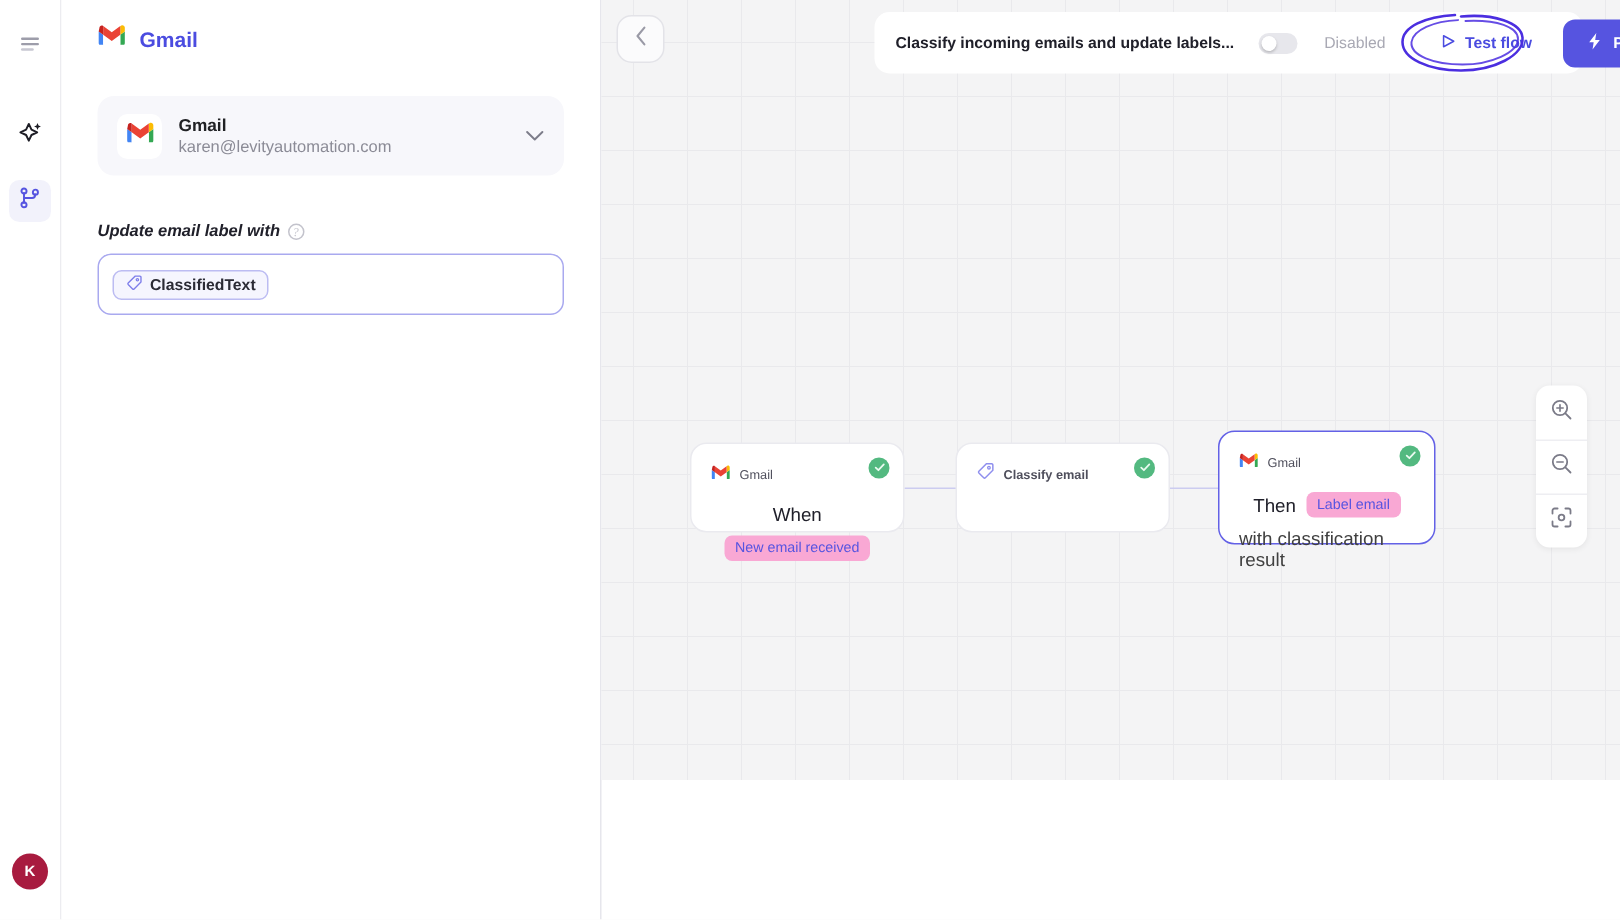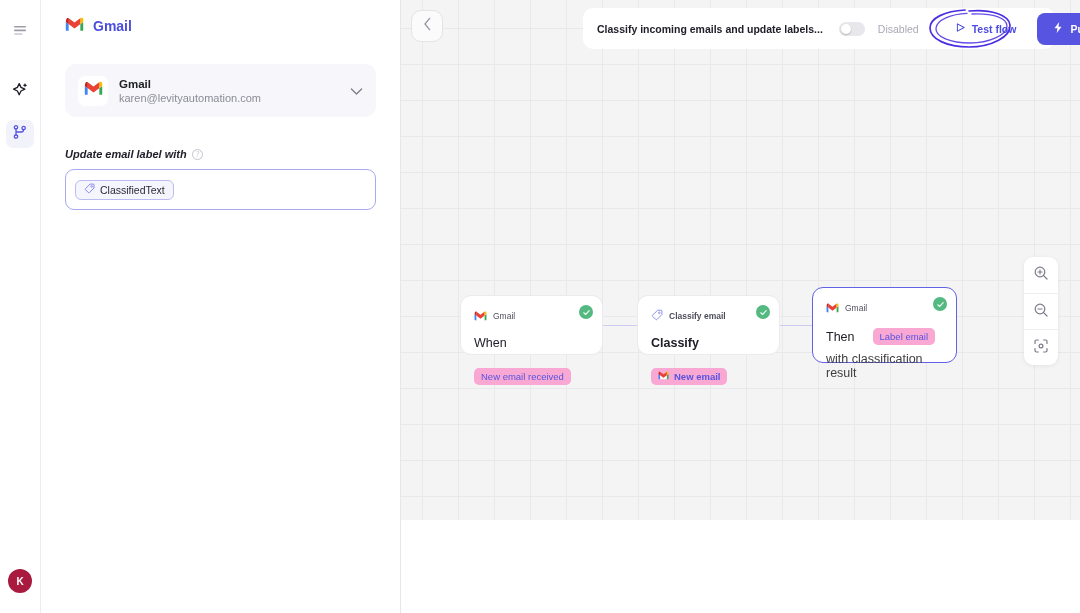--- a/index.html
+++ b/index.html
@@ -90,21 +90,21 @@
     display: flex; align-items: center;
     padding: 0 9px;
     cursor: text;
   }
   .token {
     display: inline-flex; align-items: center; gap: 5px;
     height: 20px; padding: 0 8px;
     border: 1px solid #bcbcf2;
     border-radius: 6px;
     background: #f5f5fe;
-    font-size: 10.5px; color: #2b2b35;
+    font-size: 10.5px; color: #2b2b35; font-weight: bold;
   }
 
   
   .canvas {
     position: absolute; left: 401px; top: 0;
     width: 679px; height: 520px;
     background-color: #f4f4f5;
     background-image:
       linear-gradient(to right, #e9e9ec 1px, transparent 1px),
       linear-gradient(to bottom, #e9e9ec 1px, transparent 1px);
@@ -140,21 +140,21 @@
     width: 26px; height: 14px; border-radius: 7px;
     background: #e7e7ec; position: relative; cursor: pointer; flex: none;
   }
   .toggle .knob {
     position: absolute; left: 2px; top: 2px;
     width: 10px; height: 10px; border-radius: 50%;
     background: #ffffff;
     box-shadow: 0 1px 2px rgba(0,0,0,.22);
   }
   .tb-state {
-    margin-left: 13px; font-size: 10.5px; color: #a9a9b4; white-space: nowrap;
+    margin-left: 18px; font-size: 10.5px; color: #a9a9b4; white-space: nowrap;
   }
   .tb-sep { margin-left: 14px; width: 1px; height: 41px; background: #ededf1; }
   .test-wrap { position: relative; display: flex; align-items: center; }
   .test-btn {
     display: inline-flex; align-items: center; gap: 6px;
     margin-left: 14px; padding: 6px 8px;
     color: #4b4ce0; font-size: 10.5px; font-weight: bold;
     cursor: pointer; white-space: nowrap;
   }
   .scribble {
@@ -185,21 +185,21 @@
   }
   .node.selected { border: 1.5px solid #6361e6; }
   .node-head { display: flex; align-items: center; gap: 6px; }
   .node-head-label { font-size: 8.5px; color: #4f4f5c; }
   .badge {
     position: absolute; right: 9px; top: 9px;
     width: 14px; height: 14px; border-radius: 50%;
     background: #53b980;
     display: flex; align-items: center; justify-content: center;
   }
-  .node-body { margin-top: 11px; display: flex; align-items: center; flex-wrap: wrap; gap: 18px; }
+  .node-body { margin-top: 11px; display: flex; align-items: center; flex-wrap: wrap; gap: 7px; justify-content: center; }
   .node-verb { font-size: 12.5px; color: #20202a; }
   .pill {
     display: inline-flex; align-items: center; gap: 5px;
     background: #f9a8d4; color: #5654e0;
     border-radius: 5px; padding: 3px 7px;
     font-size: 9.5px; white-space: nowrap;
   }
   .node-sub { margin-top: 7px; font-size: 12.5px; color: #404040; }
 
   
@@ -399,36 +399,20 @@
       </div>
       <div class="node-head">
         <span>
           <svg width="12" height="12" viewBox="0 0 12 12">
             <path d="M6.6 1.2 H10.1 A.8.8 0 0 1 10.9 2 V5.5 L5.9 10.5 A.8.8 0 0 1 4.8 10.5 L1.6 7.3 A.8.8 0 0 1 1.6 6.2 Z" fill="none" stroke="#8f8fee" stroke-width="1"></path>
             <circle cx="8.3" cy="3.8" r=".85" fill="none" stroke="#8f8fee" stroke-width=".9"></circle>
           </svg>
         </span>
         <span class="node-head-label">Classify email</span>
       </div>
-      <div class="node-body">
-        <span class="node-verb">Classify</span>
-        <span class="pill">
-          <span>
-            <svg width="11" height="9" viewBox="0 0 24 18">
-              <path d="M1.6 17h3.2V8.6L1 5.8v9.6c0 .9.3 1.6.6 1.6z" fill="#4285f4"></path>
-              <path d="M19.2 17h3.2c.4 0 .6-.7.6-1.6V5.8l-3.8 2.8z" fill="#34a853"></path>
-              <path d="M19.2 1.2v7.4L23 5.8V2.5c0-1.7-1.9-2.6-3.2-1.6z" fill="#fbbc04"></path>
-              <path d="M4.8 17V8.6L12 13.9l7.2-5.3V17z" fill="#ffffff"></path>
-              <path d="M4.8 8.6 12 13.9l7.2-5.3V1.2L12 6.5 4.8 1.2z" fill="#ea4335"></path>
-              <path d="M1 5.8 4.8 8.6V1.2C3.5.2 1.6 1.1 1.6 2.8z" fill="#c5221f"></path>
-            </svg>
-          </span>
-          <span>New email</span>
-        </span>
-      </div>
     </div>
 
     <div class="node selected" style="left:411px; top:287px; width:145px; height:76px;">
       <div class="badge">
         <span>
           <svg width="9" height="9" viewBox="0 0 10 10">
             <path d="M2 5.3 L4 7.2 L8 2.9" fill="none" stroke="#eafaf0" stroke-width="1.3" stroke-linecap="round" stroke-linejoin="round"></path>
           </svg>
         </span>
       </div>

